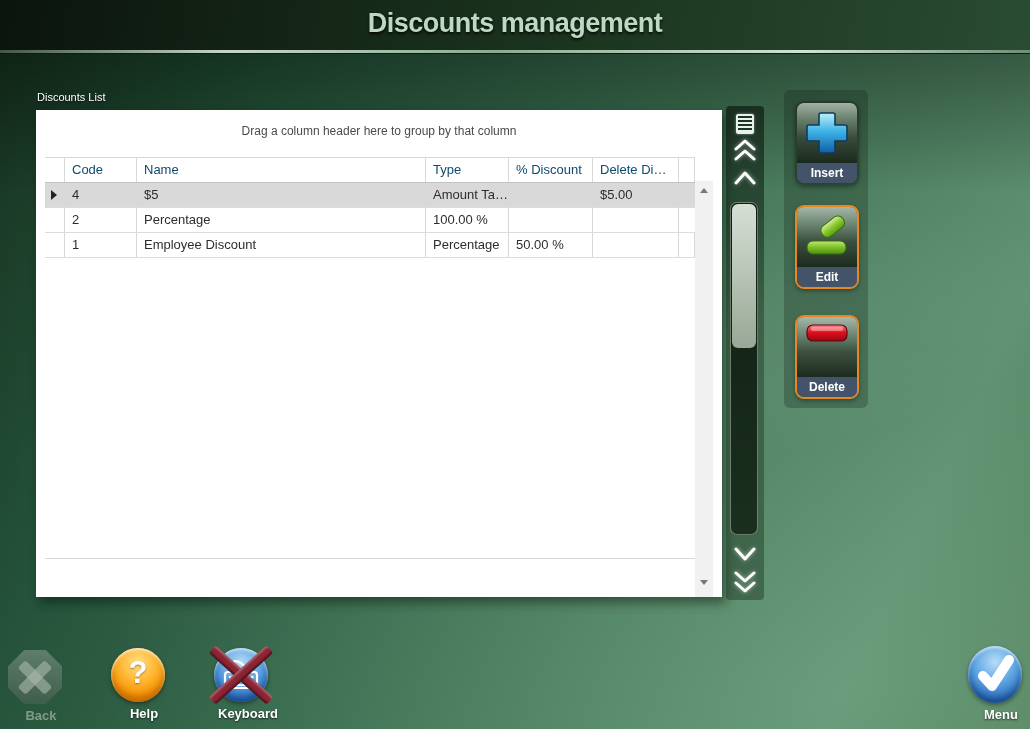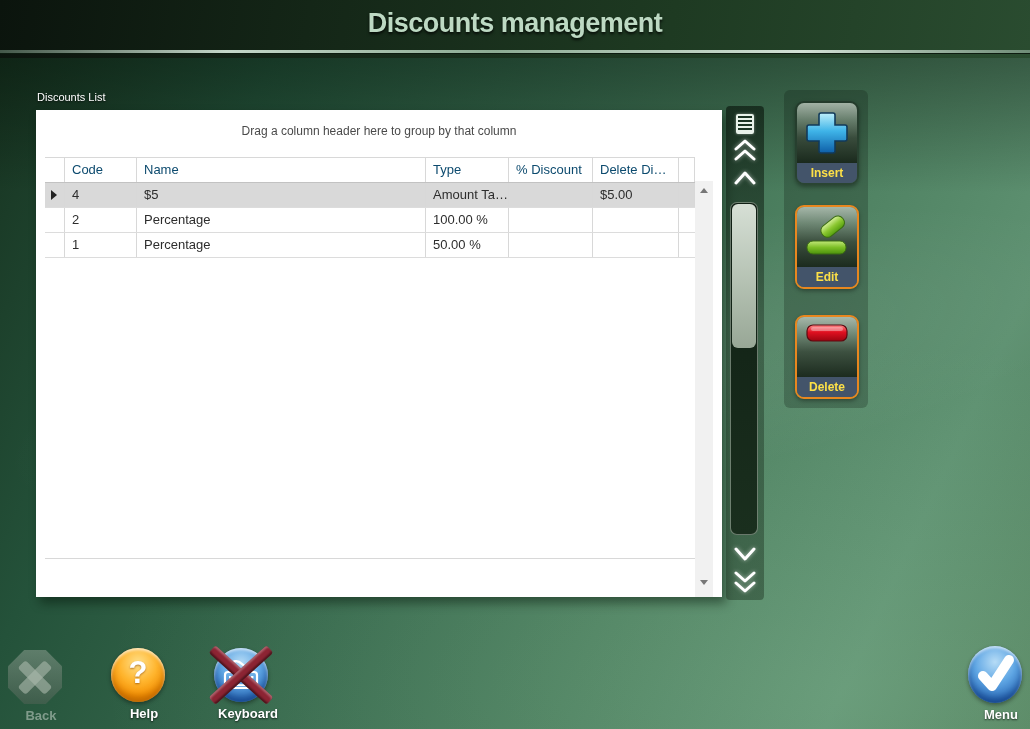--- a/index.html
+++ b/index.html
@@ -10,21 +10,21 @@
       radial-gradient(120% 80% at 82% 95%, rgba(150,200,160,0.22), rgba(0,0,0,0) 60%),
       linear-gradient(115deg,#16301e 0%,#24523a 22%,#386a4e 45%,#4c7f5f 65%,#5e9171 85%,#53825f 100%);
   }
   .sweep{position:absolute;left:-180px;top:160px;width:1500px;height:420px;pointer-events:none;
     background:radial-gradient(55% 45% at 50% 50%, rgba(255,255,255,0.09), rgba(255,255,255,0) 70%);
     transform:rotate(-10deg);}
   .shade-top{position:absolute;top:53px;left:0;width:100%;height:140px;pointer-events:none;
     background:linear-gradient(180deg, rgba(0,10,3,0.38), rgba(0,0,0,0));}
 
   
-  .header{position:absolute;top:0;left:0;width:100%;height:58px;
+  .header{position:absolute;top:0;left:0;width:100%;height:50px;
     background:linear-gradient(100deg,#0b140d 0%,#142617 30%,#1e3a22 65%,#2a4c30 100%);}
   .header-title{position:absolute;top:8px;left:0;width:100%;text-align:center;
     font-size:27px;font-weight:bold;letter-spacing:-0.5px;color:#bdd9c3;
     text-shadow:0 2px 3px rgba(0,0,0,0.8);}
   .header-line{position:absolute;top:50px;left:0;width:100%;height:3px;
     background:linear-gradient(90deg,#44584a 0%,#c4d6c8 22%,#8cab93 48%,#d2e1d5 78%,#6f8d77 100%);
     border-bottom:1px solid #0d1c10;}
 
   
   .panel-label{position:absolute;left:37px;top:91px;font-size:11px;color:#ffffff;
@@ -71,21 +71,21 @@
   .action-strip{position:absolute;left:784px;top:90px;width:84px;height:318px;
     background:rgba(12,24,14,0.25);border-radius:6px;}
   .action-btn{position:absolute;left:795px;width:64px;height:84px;border-radius:9px;overflow:hidden;
     border:2px solid rgba(30,44,32,0.55);box-sizing:border-box;cursor:pointer;
     box-shadow:0 2px 4px rgba(0,0,0,0.35);}
   .action-btn.highlighted{border:2px solid #e8871f;}
   .btn-icon-area{height:60px;display:flex;align-items:center;justify-content:center;
     background:linear-gradient(180deg, rgba(195,205,195,0.78) 0%, rgba(140,155,140,0.60) 28%,
       rgba(58,72,58,0.78) 58%, rgba(22,34,23,0.88) 100%);}
   .btn-icon-area.top-align{align-items:flex-start;padding-top:5px;box-sizing:border-box;}
-  .btn-label{height:28px;background:#43546a;color:#fde047;font-size:12px;font-weight:bold;
+  .btn-label{height:28px;background:#43546a;color:#ffffff;font-size:12px;font-weight:bold;
     text-align:center;line-height:20px;}
   .btn-insert{top:101px;} .btn-edit{top:205px;} .btn-delete{top:315px;}
 
   
   .bbtn{position:absolute;width:70px;text-align:center;cursor:pointer;}
   .bbtn .blabel{margin-top:4px;font-size:13px;font-weight:bold;color:#fff;
     text-shadow:0 1px 2px rgba(0,0,0,0.7);margin-left:12px;}
   .circle{width:54px;height:54px;border-radius:50%;margin:0 auto;position:relative;}
   .circle.orange{background:radial-gradient(circle at 50% 28%, #ffe08a 0%, #ffb52e 40%, #f58f00 72%, #df7e00 100%);
     box-shadow:inset 0 2px 3px rgba(255,255,255,0.7), inset 0 -5px 7px rgba(150,75,0,0.55), 0 2px 4px rgba(0,0,0,0.4);}
@@ -155,20 +155,21 @@
       <div class="cell">2</div>
       <div class="cell">Percentage</div>
       <div class="cell num">100.00 %</div>
       <div class="cell num"></div>
       <div class="cell"></div>
     </div>
 
     <div class="grid-row data">
       <div class="cell first"></div>
       <div class="cell">1</div>
+      <div class="cell">Employee Discount</div>
       <div class="cell">Percentage</div>
       <div class="cell num">50.00 %</div>
       <div class="cell num"></div>
       <div class="cell"></div>
     </div>
   </div>
 
   <div class="grid-footer-line"></div>
 
   <div class="vscroll">

